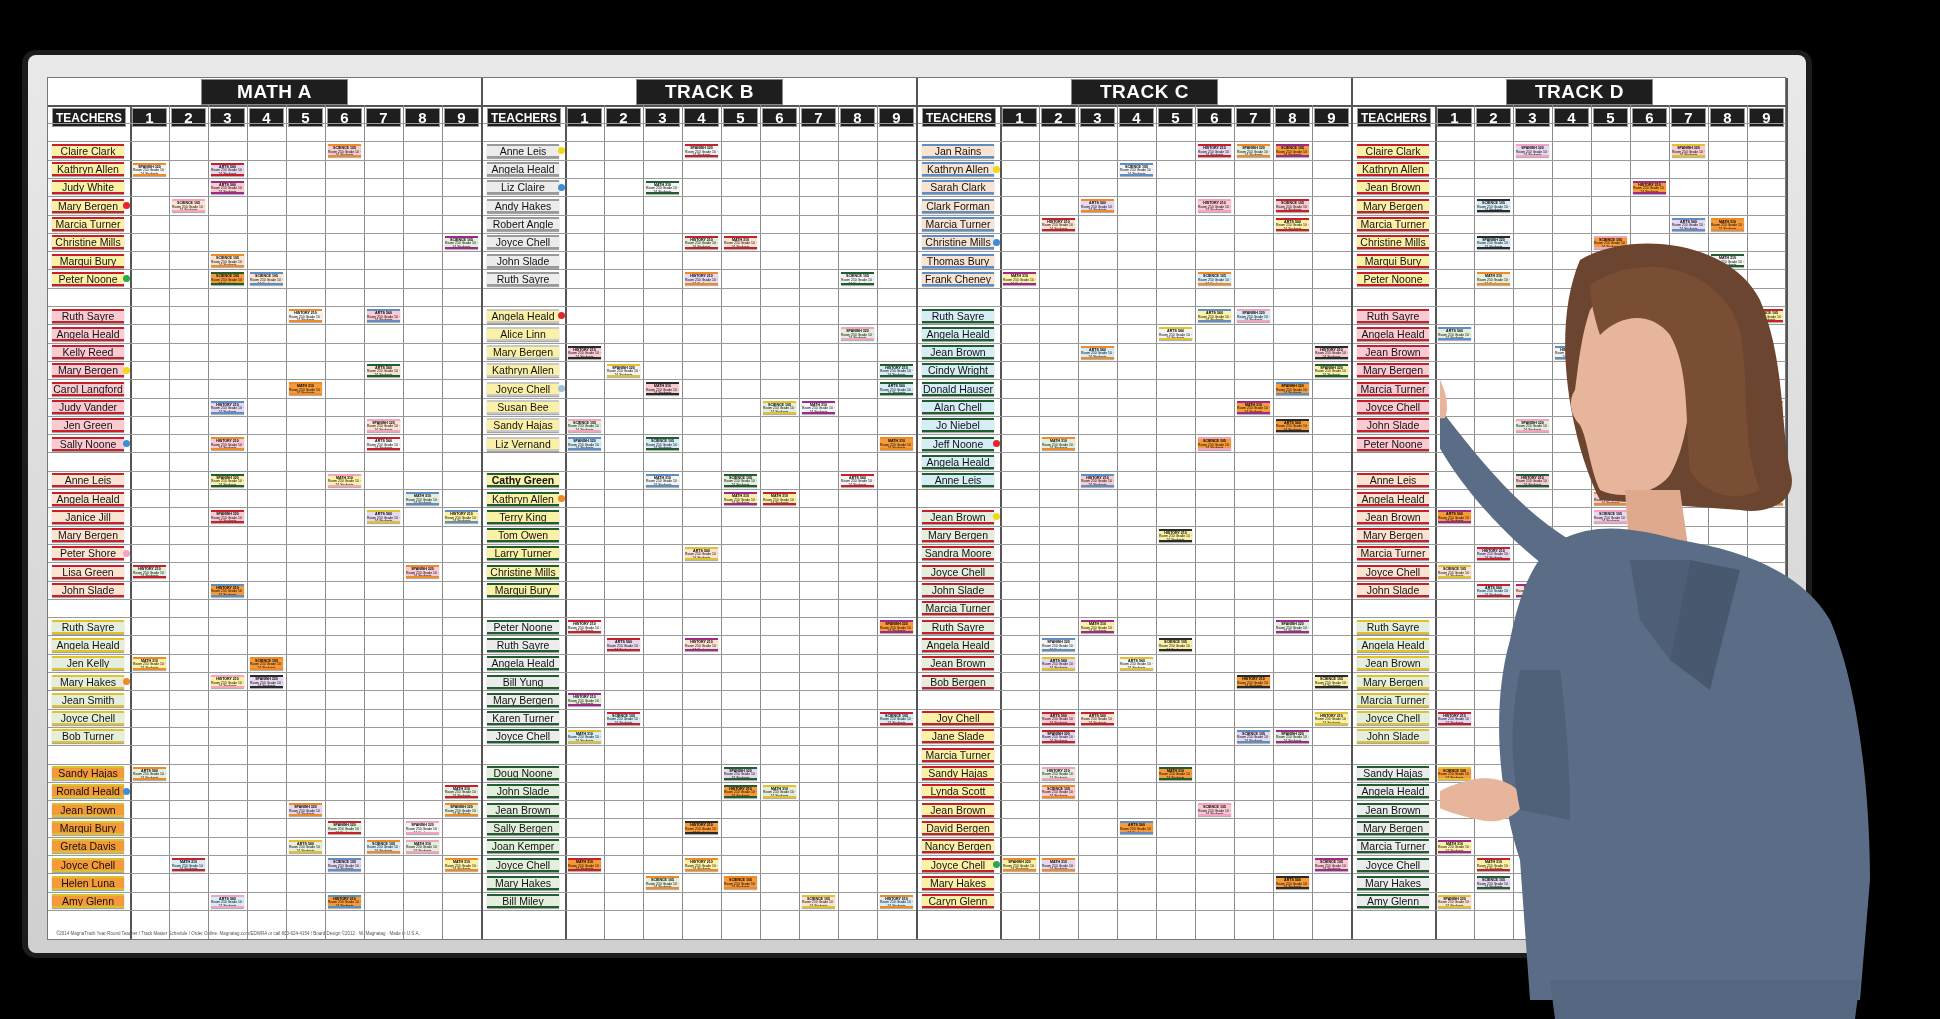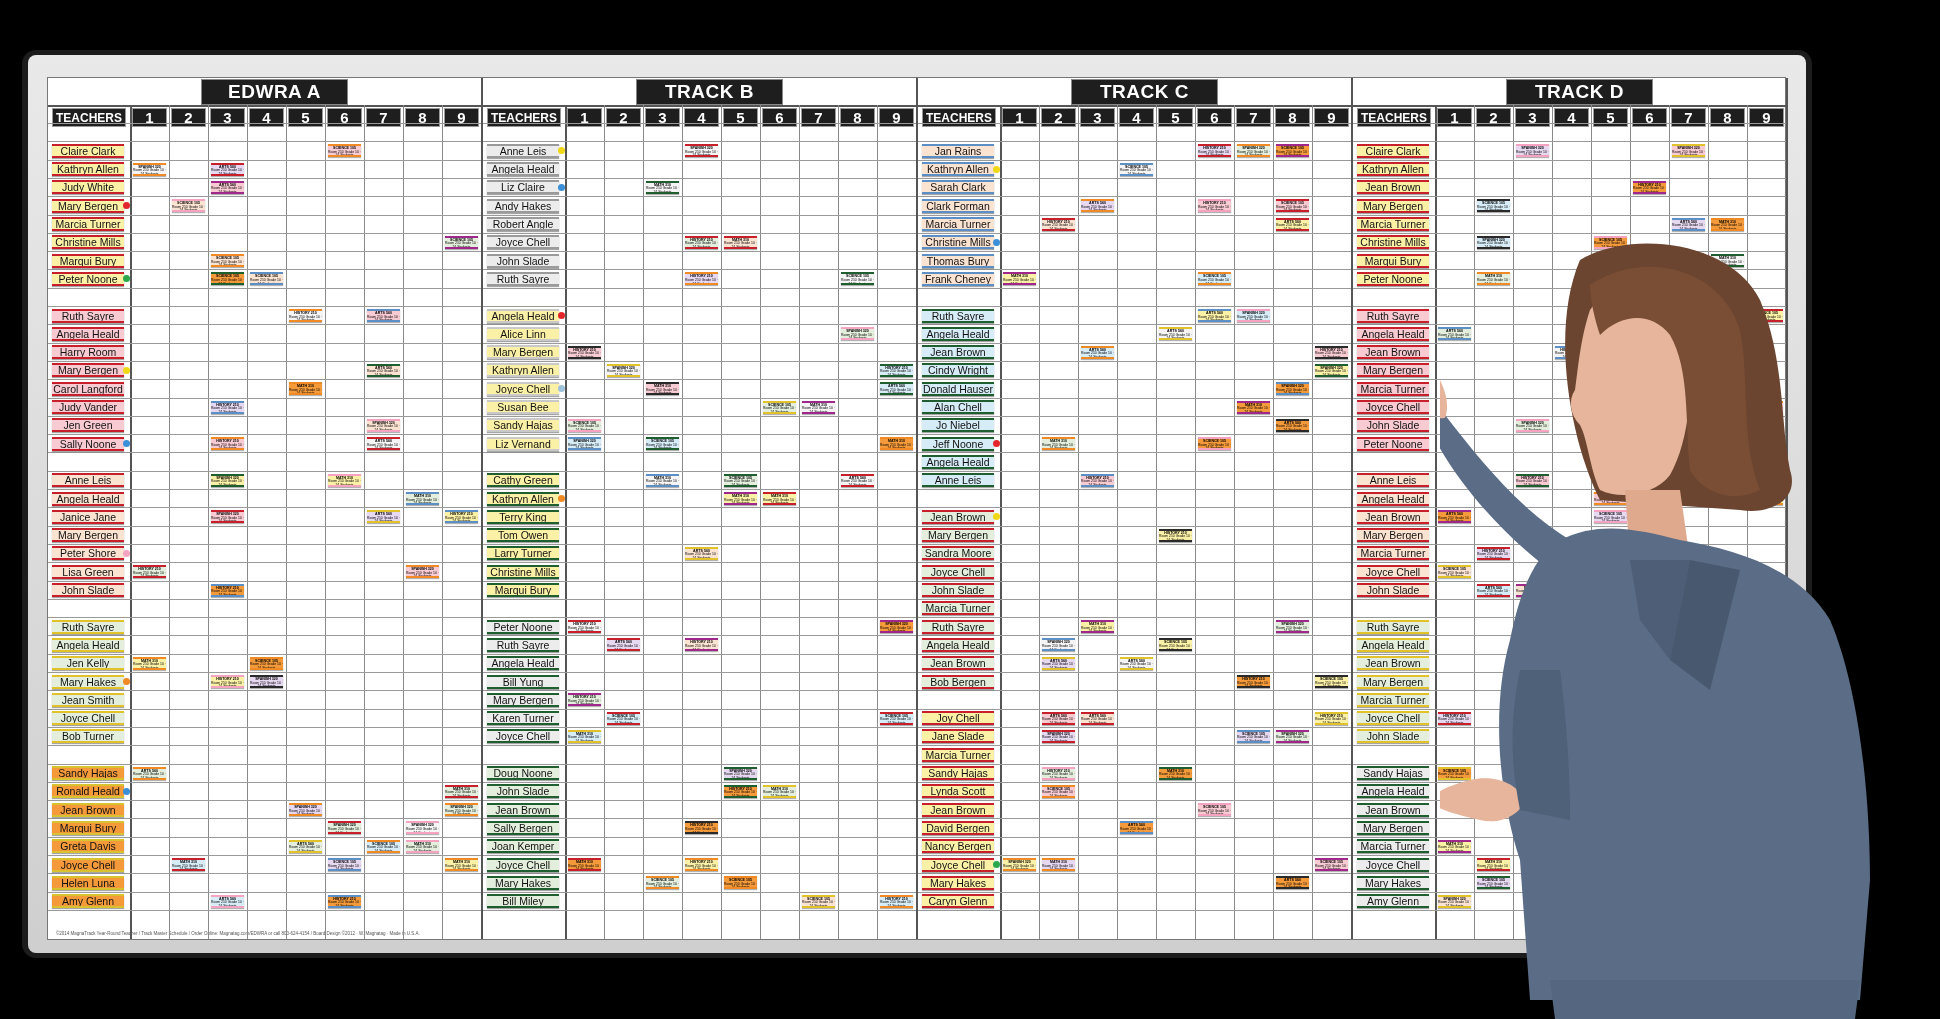--- a/index.html
+++ b/index.html
@@ -24,21 +24,21 @@
   .person{position:absolute;left:1440px;top:240px;width:500px;height:779px;}
 </style>
 </head>
 <body>
 
 <div class="frame"></div>
 <div class="frame-inner"></div>
 <div class="board" id="board">
   <div class="footer">©2014 MagnaTrack Year-Round Teacher / Track Master Schedule / Order Online: Magnatag.com/EDWRA or call 800-624-4154 / Board Design ©2012 · W. Magnatag · Made in U.S.A.</div>
 <div class="track" style="left: 0px; width: 435px;">
-      <div class="track-title" style="left: 153px; width: 145px;">EDWRA A</div>
+      <div class="track-title" style="left: 153px; width: 145px;">MATH A</div>
       <div class="title-line"></div>
       <div class="hdr teach" style="left: 4px; width: 74px;">TEACHERS</div>
       <div class="hdr per" style="left: 84px; width: 35px;">1</div>
       <div class="vline thick" style="left: 82px;"></div>
       <div class="hdr per" style="left: 123px; width: 35px;">2</div>
       <div class="vline" style="left: 121px;"></div>
       <div class="hdr per" style="left: 162px; width: 35px;">3</div>
       <div class="vline" style="left: 160px;"></div>
       <div class="hdr per" style="left: 201px; width: 35px;">4</div>
       <div class="vline" style="left: 199px;"></div>
@@ -110,38 +110,38 @@
       <div class="card" style="left: 397px; top: 157.8px; background: rgb(227, 239, 220); border-top: 2px solid rgb(160, 40, 138); border-bottom: 2px solid rgb(160, 40, 138);"><b>SCIENCE 105</b>Room 210 Grade 10 · 24 Students</div>
       <div class="name" style="left: 4px; width: 72px; top: 175.6px; background: linear-gradient(rgb(251, 241, 166), rgb(251, 241, 166)); border-top: 2px solid rgb(200, 32, 42); border-bottom: 2px solid rgb(200, 32, 42);">Marqui Bury</div>
       <div class="card" style="left: 163px; top: 176.1px; background: rgb(251, 227, 210); border-top: 2px solid rgb(240, 138, 36); border-bottom: 2px solid rgb(240, 138, 36);"><b>SCIENCE 105</b>Room 210 Grade 10 · 24 Students</div>
       <div class="name" style="left: 4px; width: 72px; top: 193.9px; background: linear-gradient(rgb(251, 241, 166), rgb(251, 241, 166)); border-top: 2px solid rgb(200, 32, 42); border-bottom: 2px solid rgb(200, 32, 42);">Peter Noone</div>
       <div class="card" style="left: 163px; top: 194.4px; background: rgb(245, 154, 58); border-top: 2px solid rgb(31, 94, 46); border-bottom: 2px solid rgb(31, 94, 46);"><b>SCIENCE 105</b>Room 210 Grade 10 · 24 Students</div>
       <div class="card" style="left: 202px; top: 194.4px; background: rgb(251, 227, 210); border-top: 2px solid rgb(91, 143, 198); border-bottom: 2px solid rgb(91, 143, 198);"><b>SCIENCE 105</b>Room 210 Grade 10 · 24 Students</div>
       <div class="name" style="left: 4px; width: 72px; top: 230.5px; background: linear-gradient(rgb(248, 203, 211), rgb(248, 203, 211)); border-top: 2px solid rgb(200, 32, 42); border-bottom: 2px solid rgb(200, 32, 42);">Ruth Sayre</div>
       <div class="card" style="left: 241px; top: 231px; background: rgb(244, 244, 244); border-top: 2px solid rgb(240, 138, 36); border-bottom: 2px solid rgb(240, 138, 36);"><b>HISTORY 210</b>Room 210 Grade 10 · 24 Students</div>
       <div class="card" style="left: 319px; top: 231px; background: rgb(248, 203, 211); border-top: 2px solid rgb(91, 143, 198); border-bottom: 2px solid rgb(91, 143, 198);"><b>ARTS 560</b>Room 210 Grade 10 · 24 Students</div>
       <div class="name" style="left: 4px; width: 72px; top: 248.8px; background: linear-gradient(rgb(248, 203, 211), rgb(248, 203, 211)); border-top: 2px solid rgb(200, 32, 42); border-bottom: 2px solid rgb(200, 32, 42);">Angela Heald</div>
-      <div class="name" style="left: 4px; width: 72px; top: 267.1px; background: linear-gradient(rgb(248, 203, 211), rgb(248, 203, 211)); border-top: 2px solid rgb(200, 32, 42); border-bottom: 2px solid rgb(200, 32, 42);">Harry Room</div>
+      <div class="name" style="left: 4px; width: 72px; top: 267.1px; background: linear-gradient(rgb(248, 203, 211), rgb(248, 203, 211)); border-top: 2px solid rgb(200, 32, 42); border-bottom: 2px solid rgb(200, 32, 42);">Kelly Reed</div>
       <div class="name" style="left: 4px; width: 72px; top: 285.4px; background: linear-gradient(rgb(248, 203, 211), rgb(248, 203, 211)); border-top: 2px solid rgb(200, 32, 42); border-bottom: 2px solid rgb(200, 32, 42);">Mary Bergen</div>
       <div class="card" style="left: 319px; top: 285.9px; background: rgb(251, 227, 210); border-top: 2px solid rgb(31, 94, 46); border-bottom: 2px solid rgb(31, 94, 46);"><b>ARTS 560</b>Room 210 Grade 10 · 24 Students</div>
       <div class="name" style="left: 4px; width: 72px; top: 303.7px; background: linear-gradient(rgb(248, 203, 211), rgb(248, 203, 211)); border-top: 2px solid rgb(200, 32, 42); border-bottom: 2px solid rgb(200, 32, 42);">Carol Langford</div>
       <div class="card" style="left: 241px; top: 304.2px; background: rgb(245, 154, 58); border-top: 2px solid rgb(240, 138, 36); border-bottom: 2px solid rgb(240, 138, 36);"><b>MATH 310</b>Room 210 Grade 10 · 24 Students</div>
       <div class="name" style="left: 4px; width: 72px; top: 322px; background: linear-gradient(rgb(248, 203, 211), rgb(248, 203, 211)); border-top: 2px solid rgb(200, 32, 42); border-bottom: 2px solid rgb(200, 32, 42);">Judy Vander</div>
       <div class="card" style="left: 163px; top: 322.5px; background: rgb(230, 216, 241); border-top: 2px solid rgb(91, 143, 198); border-bottom: 2px solid rgb(91, 143, 198);"><b>HISTORY 210</b>Room 210 Grade 10 · 24 Students</div>
       <div class="name" style="left: 4px; width: 72px; top: 340.3px; background: linear-gradient(rgb(248, 203, 211), rgb(248, 203, 211)); border-top: 2px solid rgb(200, 32, 42); border-bottom: 2px solid rgb(200, 32, 42);">Jen Green</div>
       <div class="card" style="left: 319px; top: 340.8px; background: rgb(251, 227, 210); border-top: 2px solid rgb(245, 163, 192); border-bottom: 2px solid rgb(245, 163, 192);"><b>SPANISH 320</b>Room 210 Grade 10 · 24 Students</div>
       <div class="name" style="left: 4px; width: 72px; top: 358.6px; background: linear-gradient(rgb(248, 203, 211), rgb(248, 203, 211)); border-top: 2px solid rgb(200, 32, 42); border-bottom: 2px solid rgb(200, 32, 42);">Sally Noone</div>
       <div class="card" style="left: 319px; top: 359.1px; background: rgb(244, 244, 244); border-top: 2px solid rgb(200, 32, 42); border-bottom: 2px solid rgb(200, 32, 42);"><b>ARTS 560</b>Room 210 Grade 10 · 24 Students</div>
       <div class="card" style="left: 163px; top: 359.1px; background: rgb(248, 203, 211); border-top: 2px solid rgb(240, 138, 36); border-bottom: 2px solid rgb(240, 138, 36);"><b>HISTORY 210</b>Room 210 Grade 10 · 24 Students</div>
       <div class="name" style="left: 4px; width: 72px; top: 395.2px; background: linear-gradient(rgb(251, 227, 210), rgb(251, 227, 210)); border-top: 2px solid rgb(200, 32, 42); border-bottom: 2px solid rgb(200, 32, 42);">Anne Leis</div>
       <div class="card" style="left: 163px; top: 395.7px; background: rgb(251, 241, 166); border-top: 2px solid rgb(31, 94, 46); border-bottom: 2px solid rgb(31, 94, 46);"><b>SPANISH 320</b>Room 210 Grade 10 · 24 Students</div>
       <div class="card" style="left: 280px; top: 395.7px; background: rgb(251, 241, 166); border-top: 2px solid rgb(245, 163, 192); border-bottom: 2px solid rgb(245, 163, 192);"><b>MATH 310</b>Room 210 Grade 10 · 24 Students</div>
       <div class="name" style="left: 4px; width: 72px; top: 413.5px; background: linear-gradient(rgb(251, 227, 210), rgb(251, 227, 210)); border-top: 2px solid rgb(200, 32, 42); border-bottom: 2px solid rgb(200, 32, 42);">Angela Heald</div>
       <div class="card" style="left: 358px; top: 414px; background: rgb(227, 239, 220); border-top: 2px solid rgb(91, 143, 198); border-bottom: 2px solid rgb(91, 143, 198);"><b>MATH 310</b>Room 210 Grade 10 · 24 Students</div>
-      <div class="name" style="left: 4px; width: 72px; top: 431.8px; background: linear-gradient(rgb(251, 227, 210), rgb(251, 227, 210)); border-top: 2px solid rgb(200, 32, 42); border-bottom: 2px solid rgb(200, 32, 42);">Janice Jane</div>
+      <div class="name" style="left: 4px; width: 72px; top: 431.8px; background: linear-gradient(rgb(251, 227, 210), rgb(251, 227, 210)); border-top: 2px solid rgb(200, 32, 42); border-bottom: 2px solid rgb(200, 32, 42);">Janice Jill</div>
       <div class="card" style="left: 397px; top: 432.3px; background: rgb(251, 241, 166); border-top: 2px solid rgb(91, 143, 198); border-bottom: 2px solid rgb(91, 143, 198);"><b>HISTORY 210</b>Room 210 Grade 10 · 24 Students</div>
       <div class="card" style="left: 319px; top: 432.3px; background: rgb(230, 216, 241); border-top: 2px solid rgb(226, 194, 42); border-bottom: 2px solid rgb(226, 194, 42);"><b>ARTS 560</b>Room 210 Grade 10 · 24 Students</div>
       <div class="card" style="left: 163px; top: 432.3px; background: rgb(248, 203, 211); border-top: 2px solid rgb(200, 32, 42); border-bottom: 2px solid rgb(200, 32, 42);"><b>SPANISH 320</b>Room 210 Grade 10 · 24 Students</div>
       <div class="name" style="left: 4px; width: 72px; top: 450.1px; background: linear-gradient(rgb(251, 227, 210), rgb(251, 227, 210)); border-top: 2px solid rgb(200, 32, 42); border-bottom: 2px solid rgb(200, 32, 42);">Mary Bergen</div>
       <div class="name" style="left: 4px; width: 72px; top: 468.4px; background: linear-gradient(rgb(251, 227, 210), rgb(251, 227, 210)); border-top: 2px solid rgb(200, 32, 42); border-bottom: 2px solid rgb(200, 32, 42);">Peter Shore</div>
       <div class="name" style="left: 4px; width: 72px; top: 486.7px; background: linear-gradient(rgb(251, 227, 210), rgb(251, 227, 210)); border-top: 2px solid rgb(200, 32, 42); border-bottom: 2px solid rgb(200, 32, 42);">Lisa Green</div>
       <div class="card" style="left: 358px; top: 487.2px; background: rgb(248, 203, 211); border-top: 2px solid rgb(240, 138, 36); border-bottom: 2px solid rgb(240, 138, 36);"><b>SPANISH 320</b>Room 210 Grade 10 · 24 Students</div>
       <div class="card" style="left: 85px; top: 487.2px; background: rgb(227, 239, 220); border-top: 2px solid rgb(200, 32, 42); border-bottom: 2px solid rgb(200, 32, 42);"><b>HISTORY 210</b>Room 210 Grade 10 · 24 Students</div>
       <div class="name" style="left: 4px; width: 72px; top: 505px; background: linear-gradient(rgb(251, 227, 210), rgb(251, 227, 210)); border-top: 2px solid rgb(200, 32, 42); border-bottom: 2px solid rgb(200, 32, 42);">John Slade</div>
       <div class="card" style="left: 163px; top: 505.5px; background: rgb(245, 154, 58); border-top: 2px solid rgb(91, 143, 198); border-bottom: 2px solid rgb(91, 143, 198);"><b>HISTORY 210</b>Room 210 Grade 10 · 24 Students</div>
@@ -272,21 +272,21 @@
       <div class="card" style="left: 397px; top: 304.2px; background: rgb(214, 236, 247); border-top: 2px solid rgb(31, 94, 46); border-bottom: 2px solid rgb(31, 94, 46);"><b>ARTS 560</b>Room 210 Grade 10 · 24 Students</div>
       <div class="name" style="left: 4px; width: 72px; top: 322px; background: linear-gradient(rgb(251, 241, 166), rgb(251, 241, 166)); border-top: 2px solid rgb(201, 201, 201); border-bottom: 2px solid rgb(201, 201, 201);">Susan Bee</div>
       <div class="card" style="left: 280px; top: 322.5px; background: rgb(227, 239, 220); border-top: 2px solid rgb(226, 194, 42); border-bottom: 2px solid rgb(226, 194, 42);"><b>SCIENCE 105</b>Room 210 Grade 10 · 24 Students</div>
       <div class="card" style="left: 319px; top: 322.5px; background: rgb(244, 244, 244); border-top: 2px solid rgb(160, 40, 138); border-bottom: 2px solid rgb(160, 40, 138);"><b>MATH 310</b>Room 210 Grade 10 · 24 Students</div>
       <div class="name" style="left: 4px; width: 72px; top: 340.3px; background: linear-gradient(rgb(251, 241, 166), rgb(251, 241, 166)); border-top: 2px solid rgb(201, 201, 201); border-bottom: 2px solid rgb(201, 201, 201);">Sandy Hajas</div>
       <div class="card" style="left: 85px; top: 340.8px; background: rgb(227, 239, 220); border-top: 2px solid rgb(245, 163, 192); border-bottom: 2px solid rgb(245, 163, 192);"><b>SCIENCE 105</b>Room 210 Grade 10 · 24 Students</div>
       <div class="name" style="left: 4px; width: 72px; top: 358.6px; background: linear-gradient(rgb(251, 241, 166), rgb(251, 241, 166)); border-top: 2px solid rgb(201, 201, 201); border-bottom: 2px solid rgb(201, 201, 201);">Liz Vernand</div>
       <div class="card" style="left: 397px; top: 359.1px; background: rgb(245, 154, 58); border-top: 2px solid rgb(240, 138, 36); border-bottom: 2px solid rgb(240, 138, 36);"><b>MATH 310</b>Room 210 Grade 10 · 24 Students</div>
       <div class="card" style="left: 85px; top: 359.1px; background: rgb(214, 236, 247); border-top: 2px solid rgb(91, 143, 198); border-bottom: 2px solid rgb(91, 143, 198);"><b>SPANISH 320</b>Room 210 Grade 10 · 24 Students</div>
       <div class="card" style="left: 163px; top: 359.1px; background: rgb(214, 236, 247); border-top: 2px solid rgb(31, 94, 46); border-bottom: 2px solid rgb(31, 94, 46);"><b>SCIENCE 105</b>Room 210 Grade 10 · 24 Students</div>
-      <div class="name" style="left: 4px; width: 72px; top: 395.2px; background: linear-gradient(rgb(251, 241, 166), rgb(251, 241, 166)); border-top: 2px solid rgb(31, 94, 46); border-bottom: 2px solid rgb(31, 94, 46);">Cathy Green</div>
+      <div class="name" style="left: 4px; width: 72px; top: 395.2px; background: linear-gradient(rgb(251, 241, 166), rgb(251, 241, 166)); border-top: 2px solid rgb(31, 94, 46); border-bottom: 2px solid rgb(31, 94, 46); font-weight: bold;">Cathy Green</div>
       <div class="card" style="left: 358px; top: 395.7px; background: rgb(244, 244, 244); border-top: 2px solid rgb(200, 32, 42); border-bottom: 2px solid rgb(200, 32, 42);"><b>ARTS 560</b>Room 210 Grade 10 · 24 Students</div>
       <div class="card" style="left: 241px; top: 395.7px; background: rgb(227, 239, 220); border-top: 2px solid rgb(31, 94, 46); border-bottom: 2px solid rgb(31, 94, 46);"><b>SCIENCE 105</b>Room 210 Grade 10 · 24 Students</div>
       <div class="card" style="left: 163px; top: 395.7px; background: rgb(244, 244, 244); border-top: 2px solid rgb(91, 143, 198); border-bottom: 2px solid rgb(91, 143, 198);"><b>MATH 310</b>Room 210 Grade 10 · 24 Students</div>
       <div class="name" style="left: 4px; width: 72px; top: 413.5px; background: linear-gradient(rgb(251, 241, 166), rgb(251, 241, 166)); border-top: 2px solid rgb(31, 94, 46); border-bottom: 2px solid rgb(31, 94, 46);">Kathryn Allen</div>
       <div class="card" style="left: 280px; top: 414px; background: rgb(251, 241, 166); border-top: 2px solid rgb(200, 32, 42); border-bottom: 2px solid rgb(200, 32, 42);"><b>MATH 310</b>Room 210 Grade 10 · 24 Students</div>
       <div class="card" style="left: 241px; top: 414px; background: rgb(251, 241, 166); border-top: 2px solid rgb(160, 40, 138); border-bottom: 2px solid rgb(160, 40, 138);"><b>MATH 310</b>Room 210 Grade 10 · 24 Students</div>
       <div class="name" style="left: 4px; width: 72px; top: 431.8px; background: linear-gradient(rgb(251, 241, 166), rgb(251, 241, 166)); border-top: 2px solid rgb(31, 94, 46); border-bottom: 2px solid rgb(31, 94, 46);">Terry King</div>
       <div class="name" style="left: 4px; width: 72px; top: 450.1px; background: linear-gradient(rgb(251, 241, 166), rgb(251, 241, 166)); border-top: 2px solid rgb(31, 94, 46); border-bottom: 2px solid rgb(31, 94, 46);">Tom Owen</div>
       <div class="name" style="left: 4px; width: 72px; top: 468.4px; background: linear-gradient(rgb(251, 241, 166), rgb(251, 241, 166)); border-top: 2px solid rgb(31, 94, 46); border-bottom: 2px solid rgb(31, 94, 46);">Larry Turner</div>
       <div class="card" style="left: 202px; top: 468.9px; background: rgb(251, 227, 210); border-top: 2px solid rgb(226, 194, 42); border-bottom: 2px solid rgb(226, 194, 42);"><b>ARTS 560</b>Room 210 Grade 10 · 24 Students</div>

